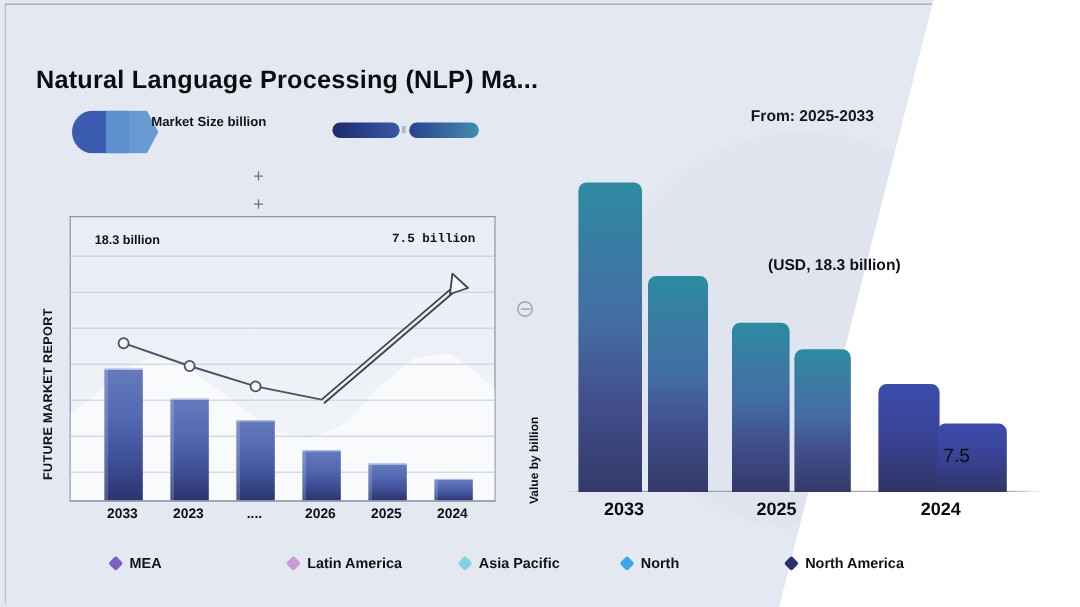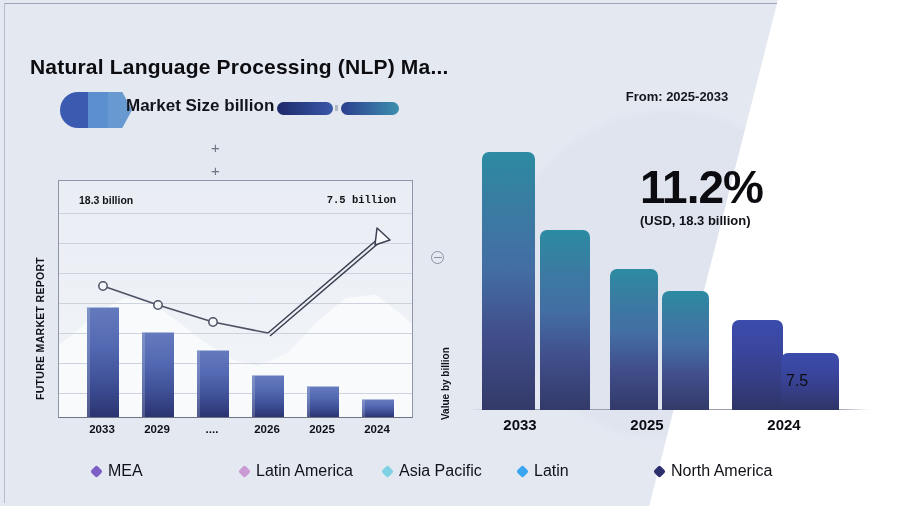--- a/index.html
+++ b/index.html
@@ -70,21 +70,21 @@
     background:#3a5bb0; border-radius:18px 0 0 18px;
     clip-path: polygon(0 22%, 16% 0, 100% 0, 100% 100%, 16% 100%, 0 78%);
   }
   .venn-r {
     position:absolute; left:28px; top:0; width:44px; height:36px;
     background:#5f93cf; opacity:.93;
     clip-path: polygon(0 0, 78% 0, 100% 50%, 78% 100%, 0 100%);
   }
   .market-size-lbl {
     position:absolute; left:126px; top:96px;
-    font-size:17px; font-weight:bold; color:#131419;
+    font-size:11px; font-weight:bold; color:#131419;
   }
   .pill { position:absolute; height:13px; border-radius:7px; top:102px; }
   .pill-a { left:277px; width:56px; background:linear-gradient(90deg,#1d2a6b,#3a57a8); }
   .pill-b { left:341px; width:58px; background:linear-gradient(90deg,#2c3f8e,#3d8fae); }
   .pill-dot { position:absolute; left:335px; top:105px; width:3px; height:6px; background:#b2b7c4; }
 
   .plusmark { position:absolute; color:#6b7284; font-size:15px; line-height:1; }
   .plus1 { left:211px; top:140px; }
   .plus2 { left:211px; top:163px; }
   .circ-minus {
@@ -176,21 +176,21 @@
   }
   .tick-r {
     position:absolute; bottom:2px; text-align:center;
     font-size:15px; font-weight:bold; color:#0b0c11;
   }
 
   
   .legend { position:absolute; left:0; top:462px; width:900px; height:24px; }
   .lg-item { position:absolute; top:0; display:flex; align-items:center; gap:7px; }
   .lg-dia { width:9px; height:9px; transform:rotate(45deg); border-radius:2px; }
-  .lg-txt { font-size:16px; font-weight:normal; color:#111218; white-space:nowrap; }
+  .lg-txt { font-size:12px; font-weight:bold; color:#111218; white-space:nowrap; }
 </style>
 </head>
 <body>
 
 <div id="slide">
 
   <div class="frame-line-top"></div>
   <div class="frame-line-left"></div>
   <div class="pale-circle"></div>
   <div class="pale-circle2"></div>
@@ -248,21 +248,21 @@
       <g>
         <line x1="209" y1="152" x2="320" y2="57" stroke="#3c4152" stroke-width="1.5"></line>
         <line x1="211" y1="155" x2="322" y2="60" stroke="#3c4152" stroke-width="1.5"></line>
         <path d="M318,47 L331,59 L316,64 Z" fill="#f6f8fb" stroke="#3c4152" stroke-width="1.5" stroke-linejoin="round"></path>
       </g>
     </svg>
   </div>
 
   <div class="ticklabels-left">
     <div class="tick-l" style="left:14px;  width:60px;">2033</div>
-    <div class="tick-l" style="left:69px;  width:60px;">2029</div>
+    <div class="tick-l" style="left:69px;  width:60px;">2023</div>
     <div class="tick-l" style="left:124px; width:60px;">....</div>
     <div class="tick-l" style="left:179px; width:60px;">2026</div>
     <div class="tick-l" style="left:234px; width:60px;">2025</div>
     <div class="tick-l" style="left:289px; width:60px;">2024</div>
   </div>
 
   <div class="ylabel-right-wrap">
     <div class="ylabel-right">Value by billion</div>
   </div>
 
@@ -274,40 +274,39 @@
     <div class="bar-r" style="left:148px; width:48px; height:141px;"></div>
     <div class="bar-r" style="left:200px; width:47px; height:119px;"></div>
     <div class="bar-r navy" style="left:270px; width:51px; height:90px;"></div>
     <div class="bar-r navy" style="left:319px; width:58px; height:57px;"></div>
 
     <div class="tick-r" style="left:8px;   width:100px;">2033</div>
     <div class="tick-r" style="left:135px; width:100px;">2025</div>
     <div class="tick-r" style="left:272px; width:100px;">2024</div>
   </div>
 
-  <div class="cagr-big">11.2%</div>
   <div class="cagr-sub">(USD, 18.3 billion)</div>
   <div class="val-7">7.5</div>
 
   <div class="legend">
     <div class="lg-item" style="left:92px;">
       <span class="lg-dia" style="background:#7c5fc4"></span>
       <span class="lg-txt">MEA</span>
     </div>
     <div class="lg-item" style="left:240px;">
       <span class="lg-dia" style="background:#c99ad4"></span>
       <span class="lg-txt">Latin America</span>
     </div>
     <div class="lg-item" style="left:383px;">
       <span class="lg-dia" style="background:#7ed2e3"></span>
       <span class="lg-txt">Asia Pacific</span>
     </div>
     <div class="lg-item" style="left:518px;">
       <span class="lg-dia" style="background:#3aa6ef"></span>
-      <span class="lg-txt">Latin</span>
+      <span class="lg-txt">North</span>
     </div>
     <div class="lg-item" style="left:655px;">
       <span class="lg-dia" style="background:#2b2f6e"></span>
       <span class="lg-txt">North America</span>
     </div>
   </div>
 
 </div>
 
 </body></html>

